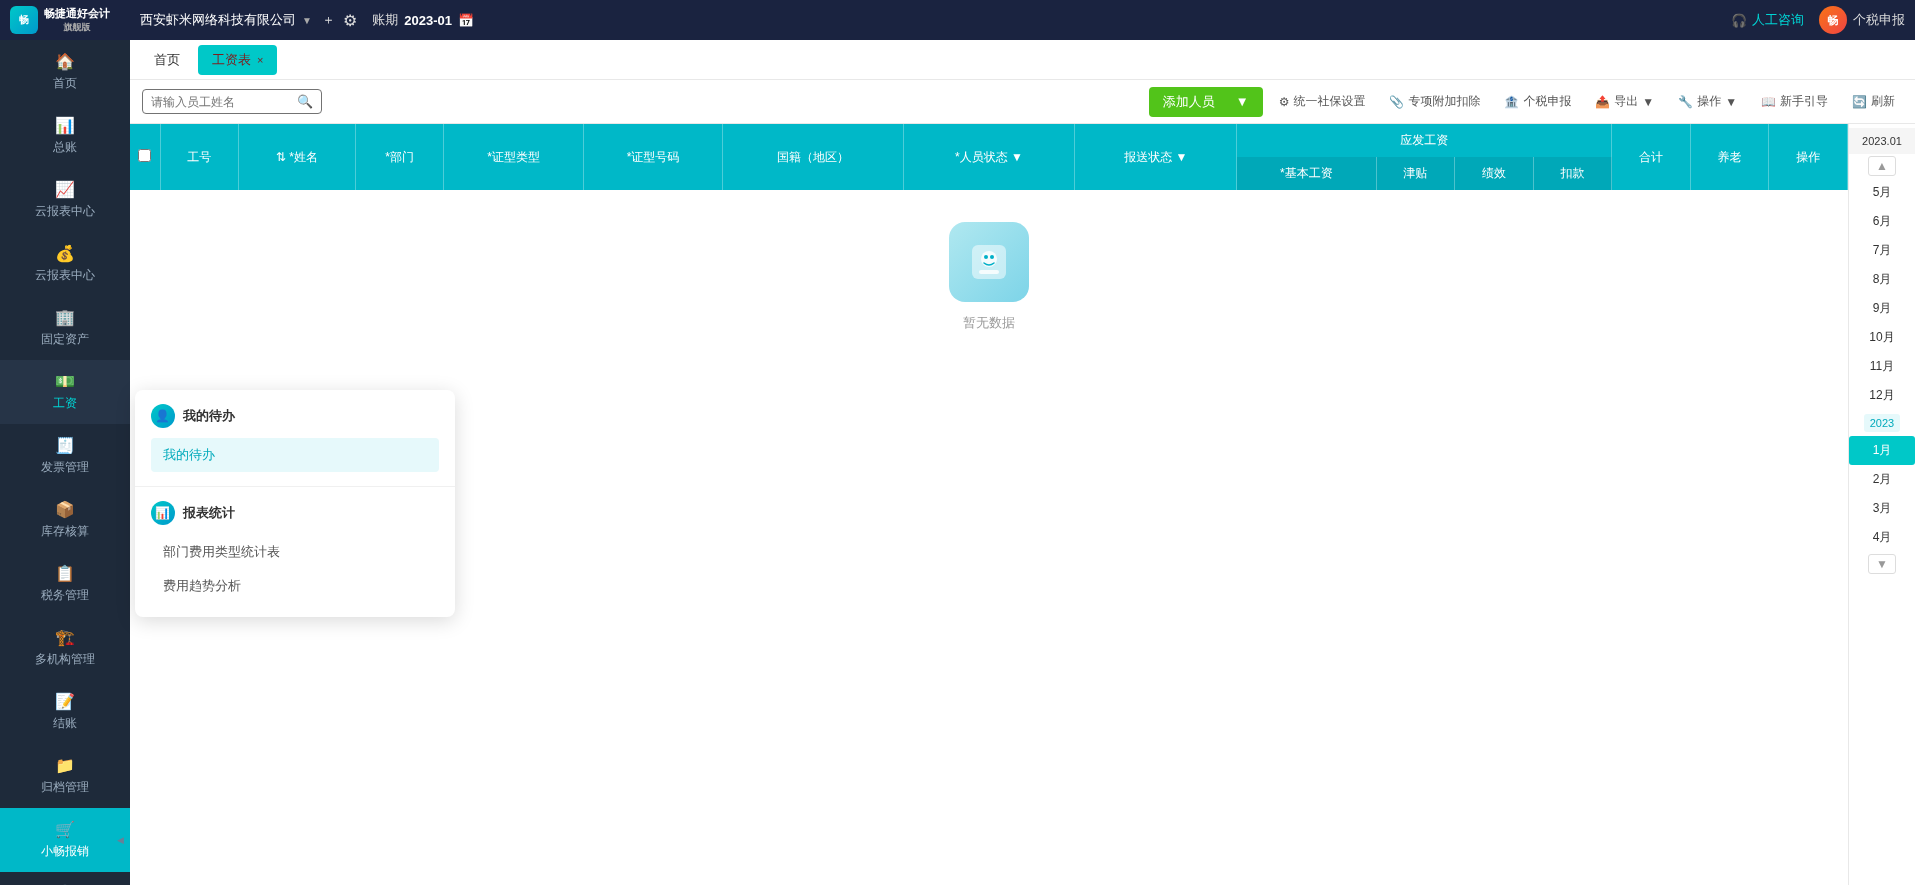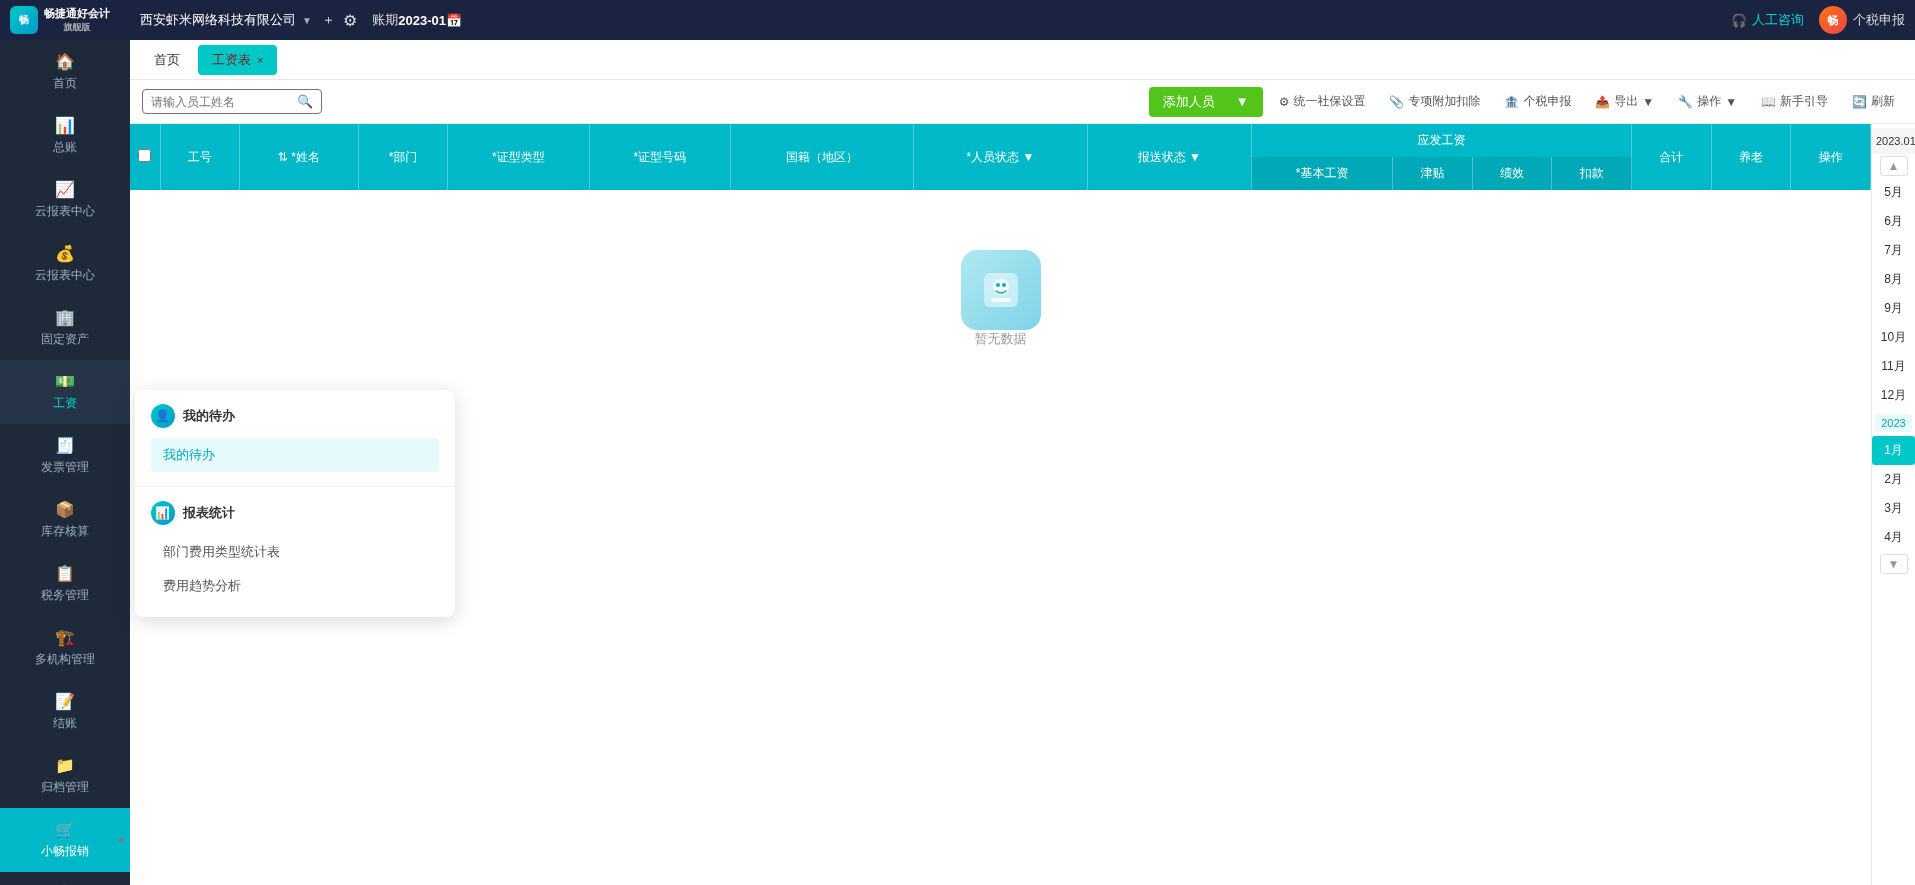--- a/index.html
+++ b/index.html
@@ -34,21 +34,21 @@
     .logo-badge { font-size: 9px; color: #aaa; text-align: center; }
 
     .company-selector {
       display: flex; align-items: center; gap: 6px;
       color: #fff; font-size: 13px; margin-left: 10px;
       cursor: pointer;
     }
     .company-arrow { color: #aaa; font-size: 10px; }
 
     .period-area {
-      display: flex; align-items: center; 
+      display: flex; align-items: center; gap: 6px;
       color: #ddd; font-size: 13px; margin-left: 15px;
     }
 
     .top-right {
       margin-left: auto;
       display: flex; align-items: center; gap: 15px;
       color: #ddd;
     }
     .support-btn {
       display: flex; align-items: center; gap: 4px;
@@ -193,34 +193,34 @@
       white-space: nowrap;
       font-weight: normal;
     }
     .salary-table th.sub-header {
       background: #00a8b8;
     }
 
     
     .empty-state {
       display: flex; flex-direction: column; align-items: center;
-      justify-content: center; padding: 60px 20px; 
+      justify-content: center; padding: 32px 20px; gap: 12px;
     }
     .empty-icon {
       width: 80px; height: 80px;
       background: linear-gradient(135deg, #b0e8f0, #7dd4e8);
       border-radius: 16px;
       display: flex; align-items: center; justify-content: center;
       font-size: 36px; color: #fff;
     }
     .empty-text { color: #999; font-size: 13px; }
 
     
     .month-panel {
-      width: 44px;
+      width: 67px;
       background: #fff;
       border-left: 1px solid #e8e8e8;
       display: flex;
       flex-direction: column;
       align-items: center;
       padding: 4px 0;
       flex-shrink: 0;
       overflow-y: auto;
     }
     .month-panel-header {

